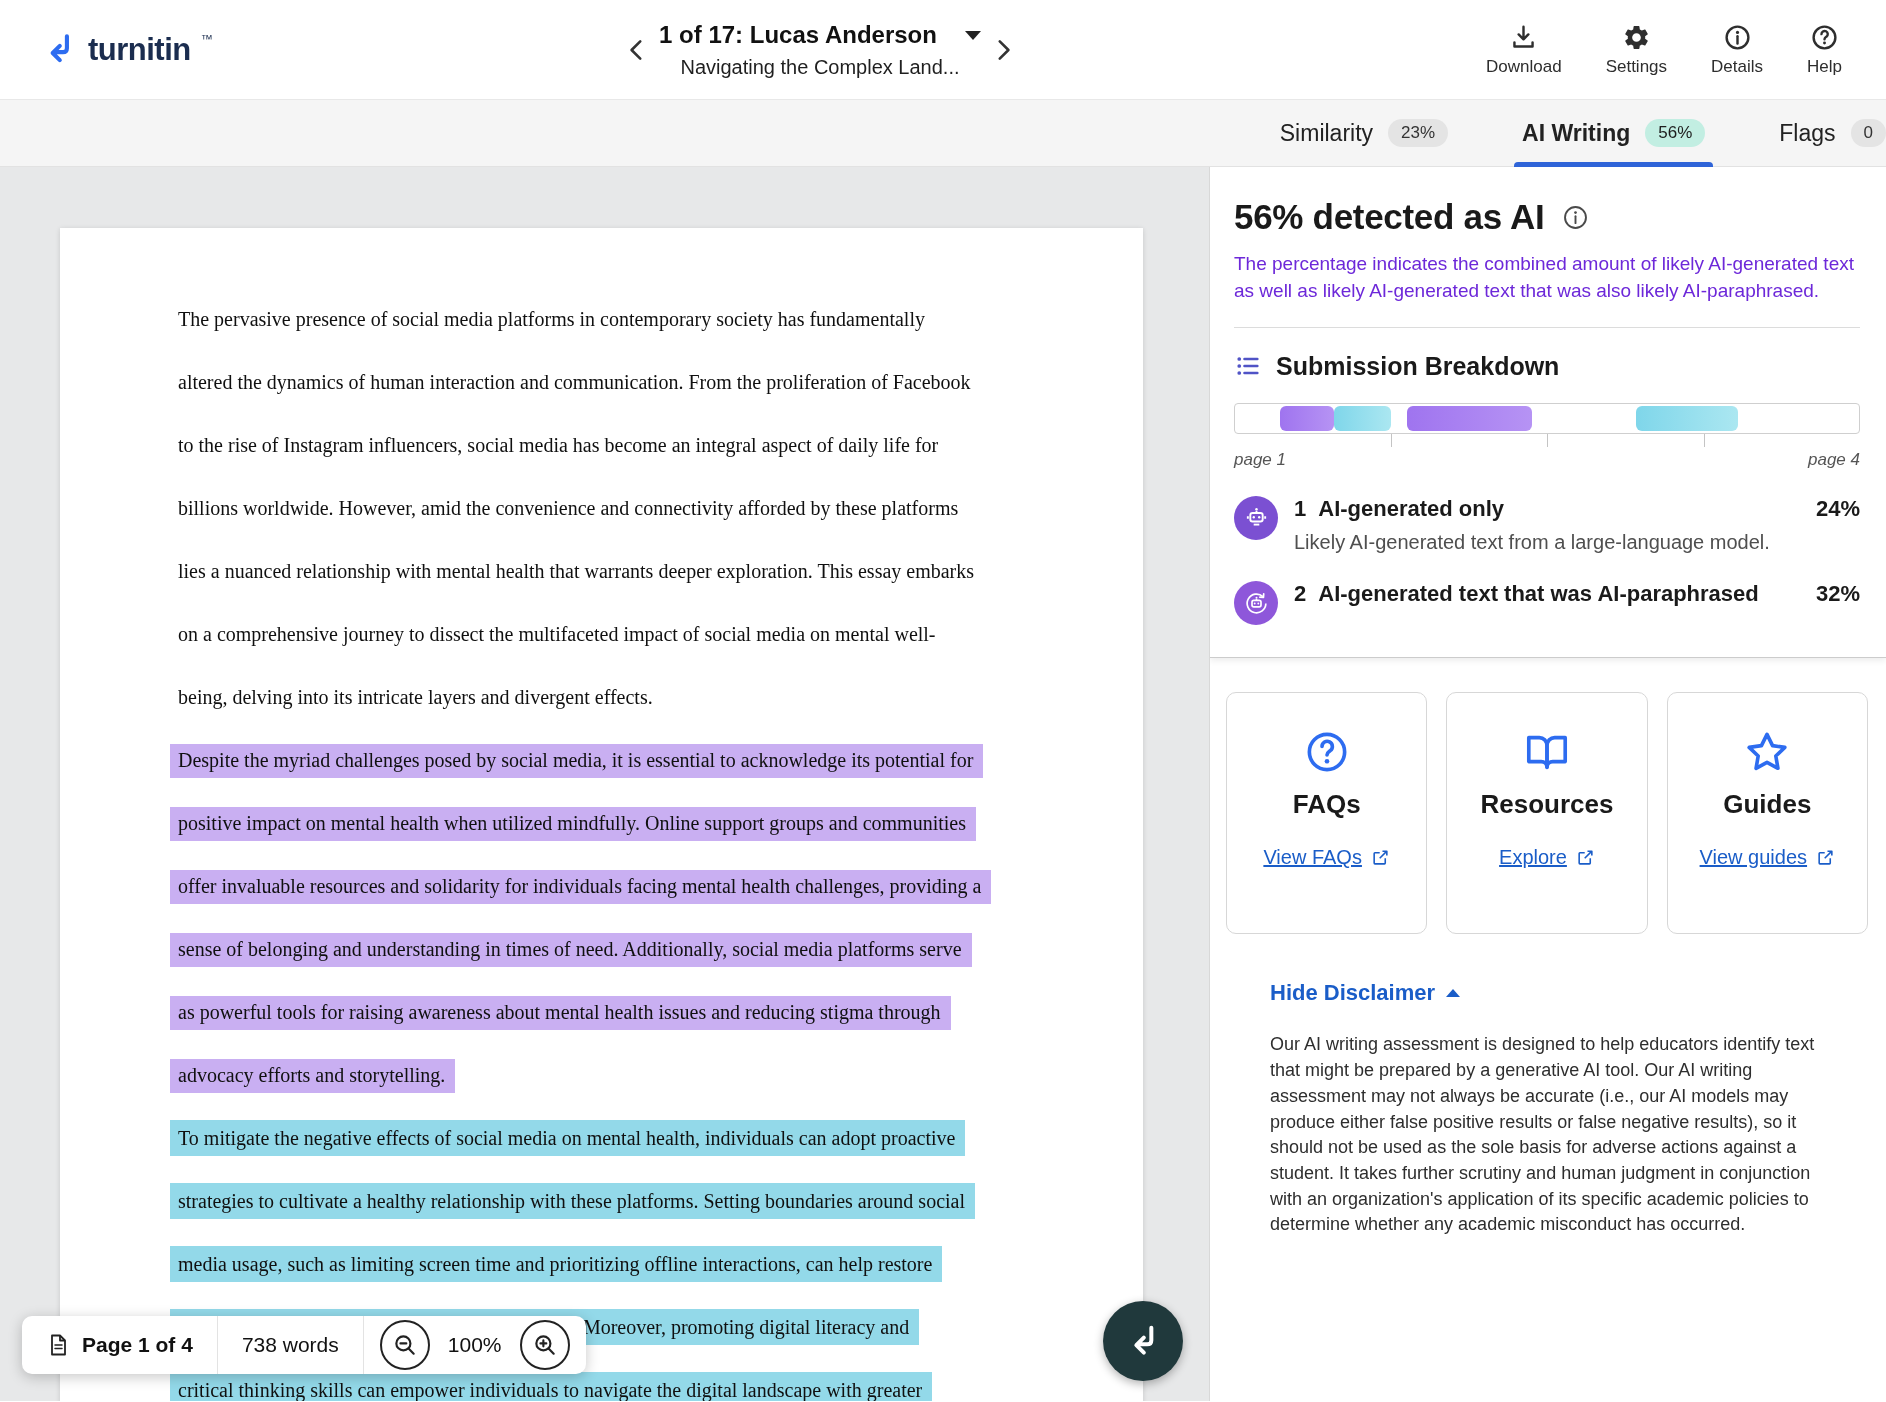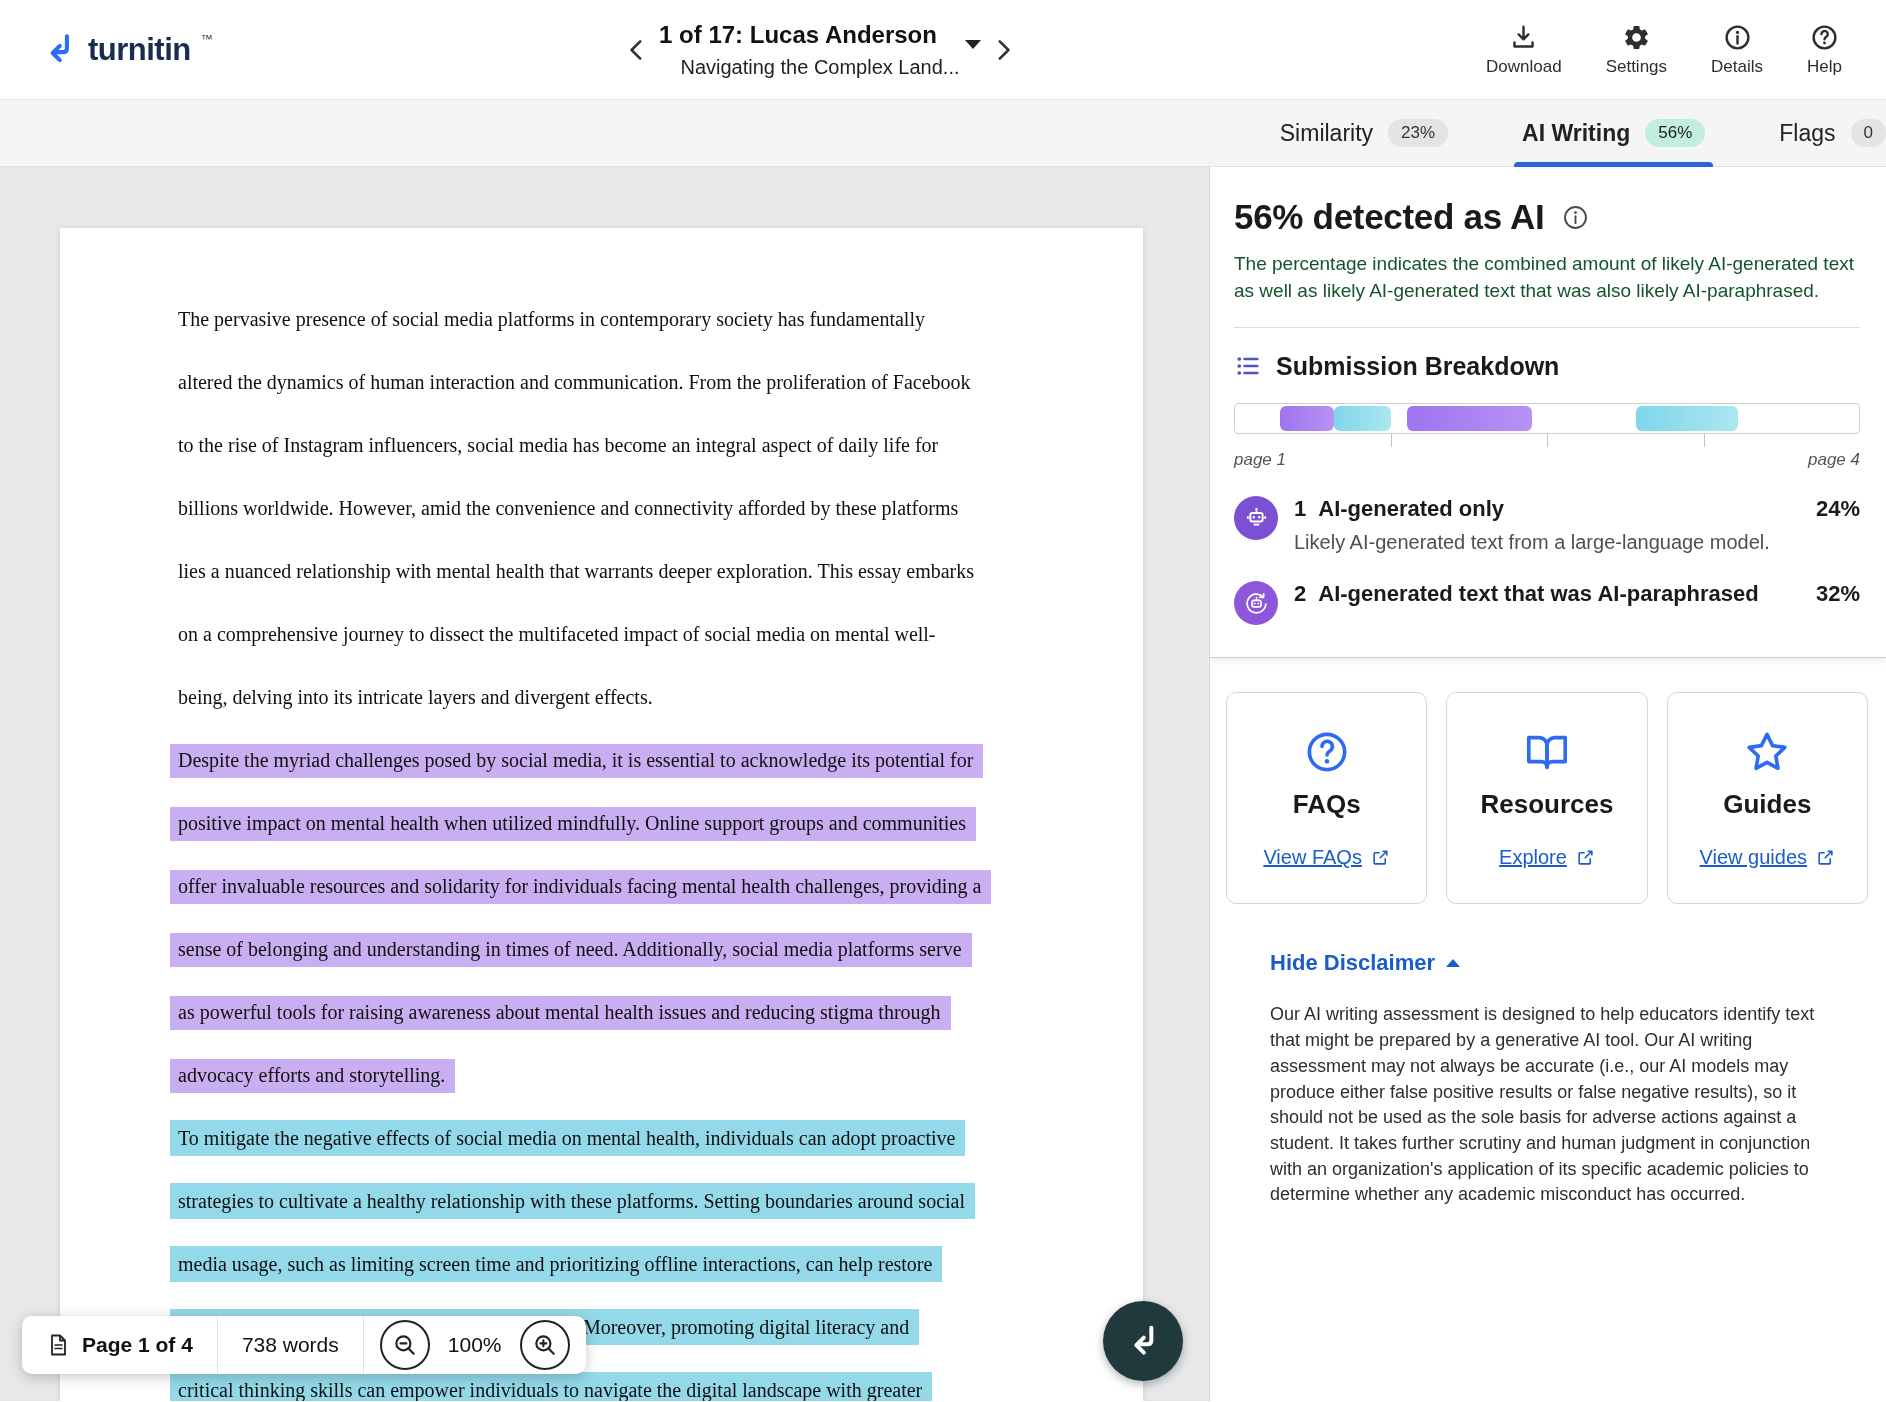--- a/index.html
+++ b/index.html
@@ -10,21 +10,21 @@
   header { height: 100px; display: flex; align-items: center; justify-content: space-between;
            padding: 0 44px 0 40px; border-bottom: 1px solid #e8e8e8; position: relative; background:#fff; }
   .logo { display: flex; align-items: flex-start; gap: 10px; }
   .logo-text { font-size: 31px; font-weight: 600; color: #1b2d4f; letter-spacing: -0.5px; line-height: 40px; }
   .logo .tm { font-size: 12px; color: #1b2d4f; margin-top: 2px; }
 
   .doc-nav { position: absolute; left: 618px; width: 404px; top: 0; height: 100px;
              display: flex; align-items: center; justify-content: space-between; }
   .chev-btn { background: none; border: none; cursor: pointer; padding: 6px; display: flex; }
   .nav-center { display: flex; flex-direction: column; align-items: center; gap: 7px; }
-  .nav-title-row { display: flex; align-items: flex-end; gap: 28px; font-size: 24px; font-weight: 700; color: #111; cursor: pointer; }
+  .nav-title-row { display: flex; align-items: center; gap: 28px; font-size: 24px; font-weight: 700; color: #111; cursor: pointer; }
   .caret-down { width: 0; height: 0; border-left: 8px solid transparent; border-right: 8px solid transparent; border-top: 9px solid #222; }
   .nav-subtitle { font-size: 20px; color: #1f1f1f; }
 
   .header-actions { display: flex; gap: 44px; }
   .h-action { display: flex; flex-direction: column; align-items: center; gap: 5px; cursor: pointer; }
   .h-action span { font-size: 17px; color: #2e2e2e; }
 
   
   .tabbar { height: 67px; background: #f5f5f5; border-bottom: 1px solid #e2e2e2;
             display: flex; justify-content: flex-end; gap: 74px; }
@@ -59,21 +59,21 @@
 
   .fab { position: absolute; right: 26px; bottom: 20px; width: 80px; height: 80px; border-radius: 50%;
          background: #20393c; border: none; display: flex; align-items: center; justify-content: center;
          box-shadow: 0 3px 10px rgba(0,0,0,0.3); cursor: pointer; }
 
   
   .panel { width: 677px; background: #fff; border-left: 1px solid #d8d8d8; overflow: hidden; }
   .panel-card { padding: 30px 26px 32px 24px; border-bottom: 1px solid #cccccc; box-shadow: 0 3px 6px rgba(0,0,0,0.07); }
   .headline-row { display: flex; align-items: center; gap: 18px; }
   .headline-row h1 { font-size: 35px; font-weight: 700; letter-spacing: -0.3px; color: #1a1a1a; }
-  .panel-desc { font-size: 19px; color: #14532d; line-height: 1.42; margin-top: 14px; }
+  .panel-desc { font-size: 19px; color: #6d28d9; line-height: 1.42; margin-top: 14px; }
   .panel-div { border: none; border-top: 1px solid #dcdcdc; margin: 22px 0 24px; }
   .bd-head { display: flex; align-items: center; gap: 14px; }
   .bd-head h2 { font-size: 25px; font-weight: 700; color: #1a1a1a; }
 
   .bar-wrap { margin-top: 22px; }
   .bar { position: relative; height: 31px; border: 1px solid #cfcfcf; border-radius: 4px; background: #fff; }
   .bar-seg { position: absolute; top: 2px; bottom: 2px; border-radius: 6px; }
   .seg-purple { background: linear-gradient(90deg, #9f74ef, #b693f4); }
   .seg-cyan   { background: linear-gradient(90deg, #7fd6ea, #abe7f1); }
   .bar-ticks { position: relative; height: 13px; }
@@ -85,21 +85,21 @@
   .legend-icon { width: 44px; height: 44px; border-radius: 50%; flex: none;
                  display: flex; align-items: center; justify-content: center; }
   .li-1 { background: #7b50d2; }
   .li-2 { background: #8e57da; }
   .legend-body { flex: 1; }
   .legend-title-row { display: flex; gap: 12px; align-items: baseline; font-size: 22px; font-weight: 700; color: #1a1a1a; }
   .legend-pct { margin-left: auto; }
   .legend-desc { font-size: 20px; color: #4f4f4f; margin-top: 7px; line-height: 1.32; max-width: 520px; }
 
   .panel-cards { display: flex; gap: 19px; padding: 34px 18px 0 16px; }
-  .p-card { width: 202px; height: 212px; border: 1px solid #d7d7d7; border-radius: 10px;
+  .p-card { width: 202px; height: 242px; border: 1px solid #d7d7d7; border-radius: 10px;
             display: flex; flex-direction: column; align-items: center; padding-top: 36px; background: #fff; }
   .p-card-title { font-size: 26px; font-weight: 600; color: #1a1a1a; margin-top: 14px; }
   .p-card-link { margin-top: 26px; display: flex; gap: 9px; align-items: center; font-size: 20px;
                  color: #1a5dc8; text-decoration: underline; cursor: pointer; }
 
   .disclaimer-block { padding: 46px 42px 0 60px; }
   .hide-disc { display: inline-flex; align-items: center; gap: 11px; font-size: 22px; font-weight: 700;
                color: #1a5dc8; cursor: pointer; }
   .caret-up { width: 0; height: 0; border-left: 7px solid transparent; border-right: 7px solid transparent;
               border-bottom: 8px solid #1a5dc8; }

